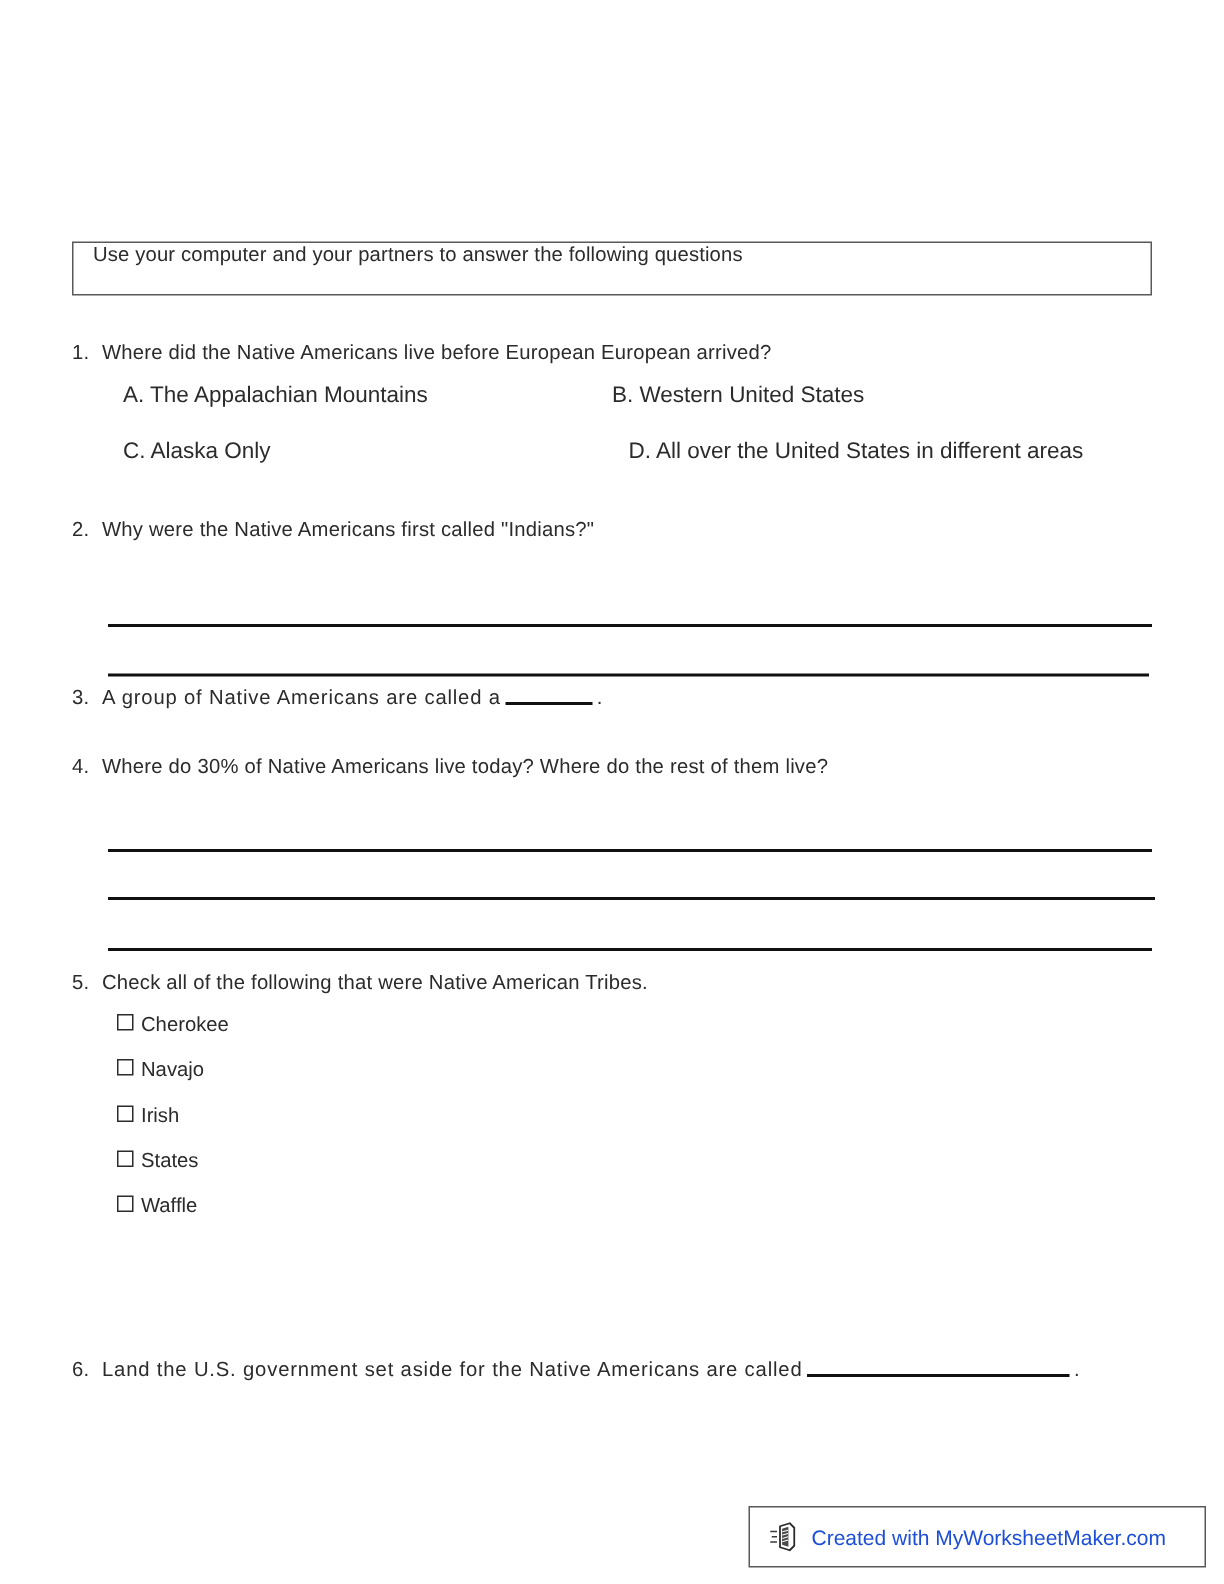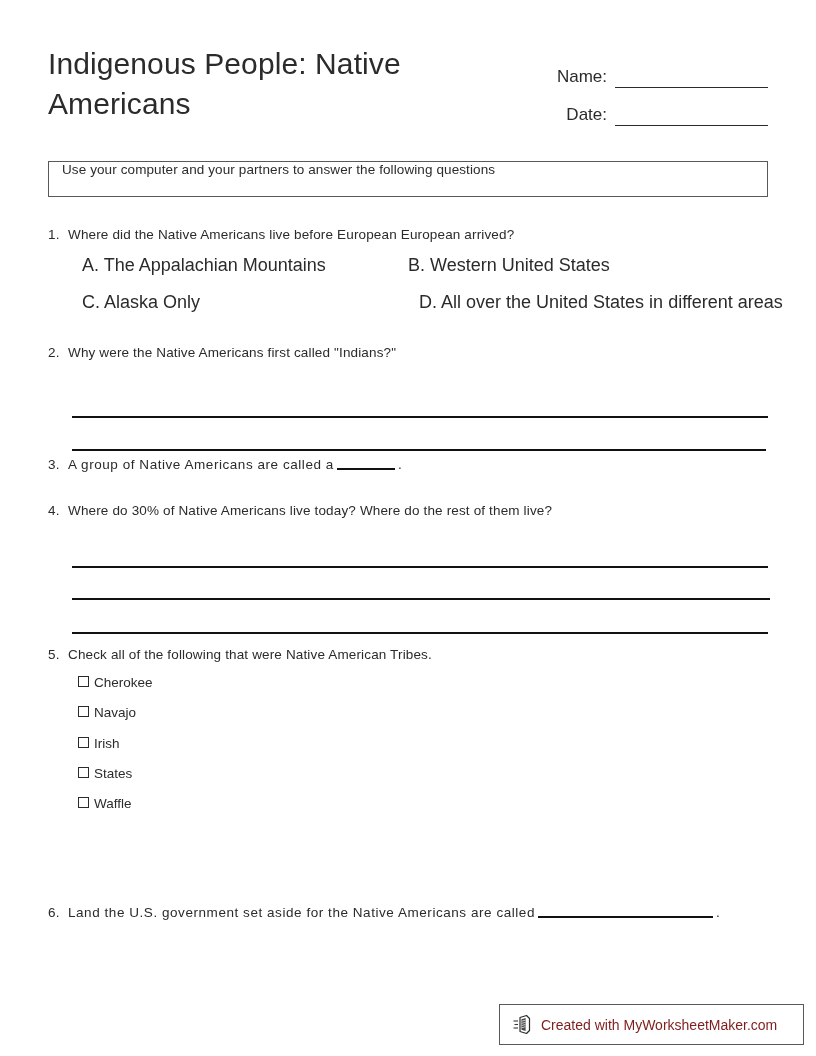--- a/index.html
+++ b/index.html
@@ -108,21 +108,21 @@
   }
 
   
   .mc-grid {
     position: relative;
     margin-top: 13px;
     height: 66px;
   }
   .mc-opt {
     position: absolute;
-    font-size: 18px;
+    font-size: 15px;
     color: #2b2b2b;
     white-space: nowrap;
   }
   .mc-a { left: 34px;  top: 0; }
   .mc-b { left: 360px; top: 0; }
   .mc-c { left: 34px;  top: 37px; }
   .mc-d { left: 371px; top: 37px; }
 
   
   .ans-lines {
@@ -186,44 +186,30 @@
     padding-left: 13px;
   }
   .footer-logo {
     width: 19px;
     height: 21px;
     flex: 0 0 19px;
     position: relative;
   }
   .footer-text {
     font-size: 14px;
-    color: #7f1d1d;
+    color: #1d4ed8;
     padding-left: 9px;
     white-space: nowrap;
   }
 </style>
 </head>
 <body>
 
 <div class="page">
 
-  <div class="header">
-    <div class="worksheet-title">Indigenous People: Native Americans</div>
-
-    <div class="namedate">
-      <div class="nd-row">
-        <span class="nd-label">Name:</span>
-        <span class="nd-line"></span>
-      </div>
-      <div class="nd-row">
-        <span class="nd-label">Date:</span>
-        <span class="nd-line"></span>
-      </div>
-    </div>
-  </div>
 
   <div class="instruction-box">
     <span class="instruction-text">Use your computer and your partners to answer the following questions</span>
   </div>
 
   <div class="q" style="top:227px;">
     <div class="q-head">
       <span class="q-num">1.</span>
       <span class="q-text">Where did the Native Americans live before European European arrived?</span>
     </div>

